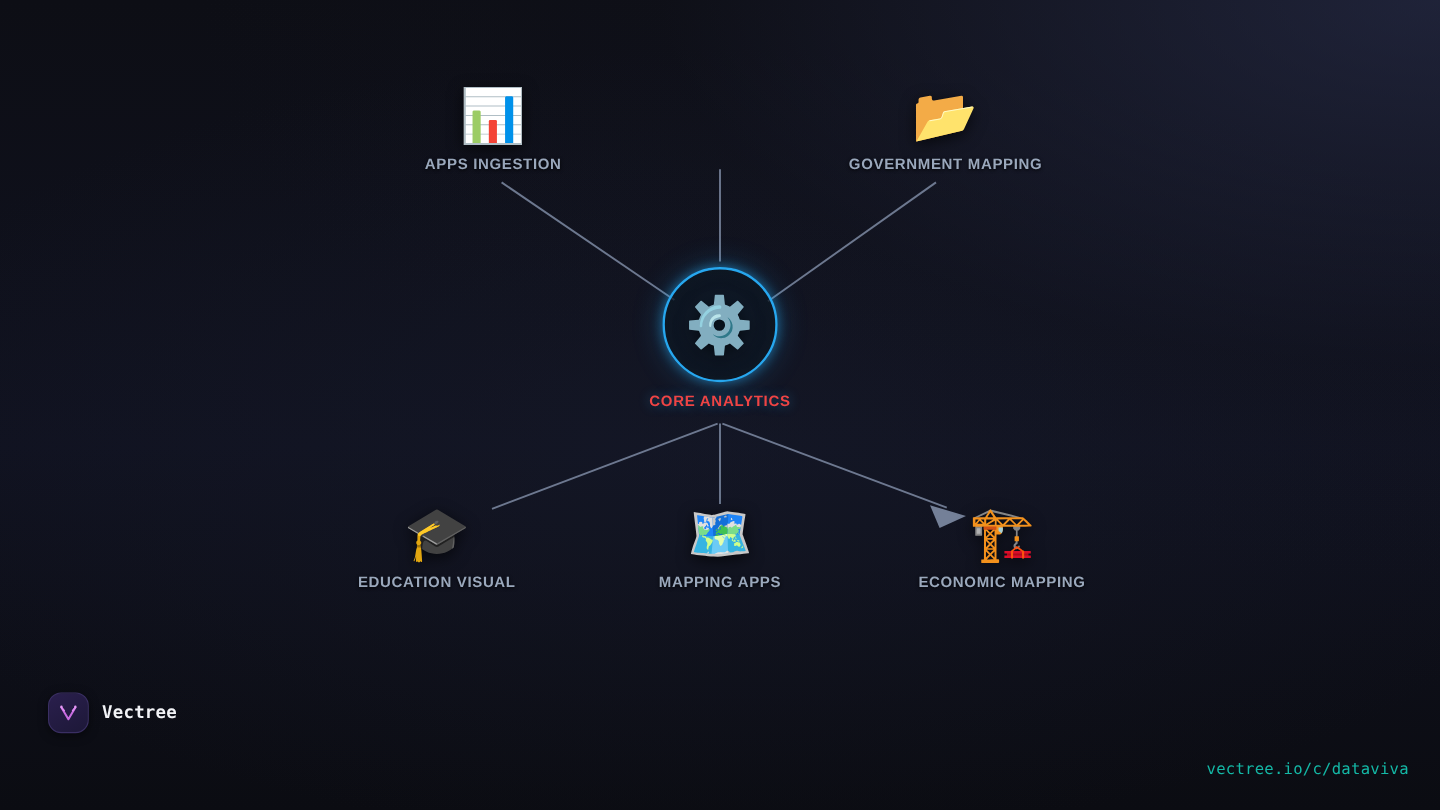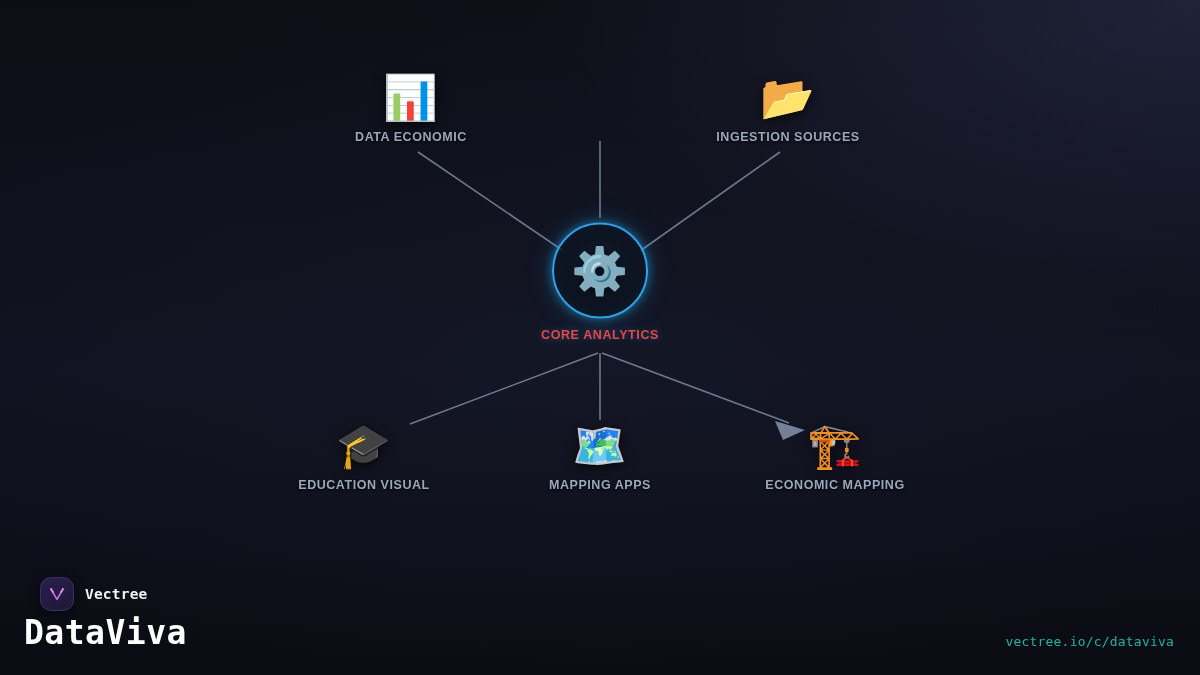--- a/index.html
+++ b/index.html
@@ -123,26 +123,26 @@
 
   <div class="node core" style="left:600px; top:282px;">
     <div class="core-ring">
       <span class="glyph">⚙️</span>
     </div>
     <div class="label">CORE ANALYTICS</div>
   </div>
 
   <div class="node satellite" style="left:411px; top:110px;">
     <span class="glyph">📊</span>
-    <div class="label">DATA ECONOMIC</div>
+    <div class="label">APPS INGESTION</div>
   </div>
 
   <div class="node satellite" style="left:788px; top:110px;">
     <span class="glyph">📂</span>
-    <div class="label">INGESTION SOURCES</div>
+    <div class="label">GOVERNMENT MAPPING</div>
   </div>
 
   <div class="node satellite" style="left:364px; top:458px;">
     <span class="glyph">🎓</span>
     <div class="label">EDUCATION VISUAL</div>
   </div>
 
   <div class="node satellite" style="left:600px; top:458px;">
     <span class="glyph">🗺️</span>
     <div class="label">MAPPING APPS</div>
@@ -161,15 +161,14 @@
       <svg width="20" height="20" viewBox="0 0 20 20" xmlns="http://www.w3.org/2000/svg">
         <path d="M4.2 5.6 L10 15.4 L15.8 5.6" fill="none" stroke="#c86ce0" stroke-width="1.7" stroke-linecap="round" stroke-linejoin="round"></path>
         <path d="M4.2 5.6 L6.4 8.2" fill="none" stroke="#e08cf2" stroke-width="1.5" stroke-linecap="round"></path>
         <path d="M15.8 5.6 L13.6 8.2" fill="none" stroke="#e08cf2" stroke-width="1.5" stroke-linecap="round"></path>
         <circle cx="4.2" cy="5.0" r="1.0" fill="#e49bf5"></circle>
         <circle cx="15.8" cy="5.0" r="1.0" fill="#e49bf5"></circle>
       </svg>
     </div>
     <span class="brand-name">Vectree</span>
   </div>
-  <div class="title">DataViva</div>
   <div class="url">vectree.io/c/dataviva</div>
 </div>
 
 </body></html>

